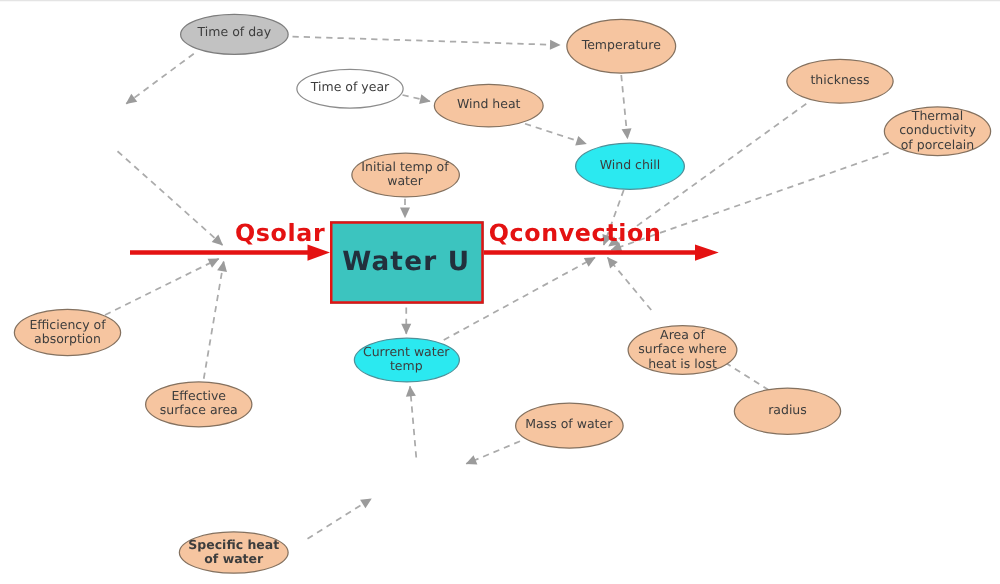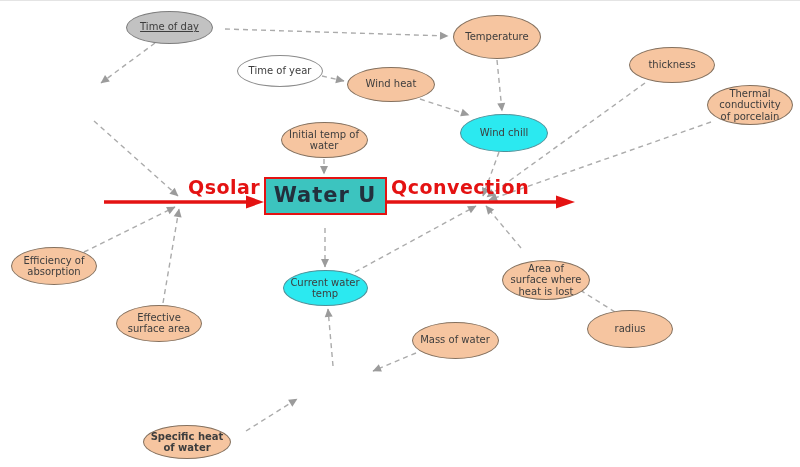--- a/index.html
+++ b/index.html
@@ -71,21 +71,21 @@
       <line x1="615" y1="312" x2="572" y2="285" class="dashed" marker-end="url(#arrow-gray)"></line>
       <line x1="104" y1="202" x2="248" y2="202" class="flow"></line>
       <polygon points="264,202 246,195.5 246,208.5" class="flow-head"></polygon>
       <line x1="387" y1="202" x2="558" y2="202" class="flow"></line>
       <polygon points="575,202 556,195.5 556,208.5" class="flow-head"></polygon>
     </svg>
 
   <div class="flow-label" style="left: 188px; top: 176px;">Qsolar</div>
   <div class="flow-label" style="left: 391px; top: 176px;">Qconvection</div>
 
-  <div class="node fill-gray" style="left: 126px; top: 10.5px; width: 87px; height: 33px; text-decoration: underline;">
+  <div class="node fill-gray" style="left: 144px; top: 10.5px; width: 87px; height: 33px;">
     <span class="nlabel">Time of day</span>
   </div>
   <div class="node fill-white" style="left: 237px; top: 55px; width: 86px; height: 32px;">
     <span class="nlabel">Time of year</span>
   </div>
   <div class="node fill-peach" style="left: 347px; top: 66.5px; width: 88px; height: 35px;">
     <span class="nlabel">Wind heat</span>
   </div>
   <div class="node fill-peach" style="left: 453px; top: 15px; width: 88px; height: 44px;">
     <span class="nlabel">Temperature</span>
@@ -95,21 +95,21 @@
   </div>
   <div class="node fill-peach" style="left: 707px; top: 85px; width: 86px; height: 40px;">
     <span class="nlabel">Thermal conductivity of porcelain</span>
   </div>
   <div class="node fill-peach" style="left: 280.5px; top: 122px; width: 87px; height: 36px; justify-content: center;">
     <span class="nlabel">Initial temp of water</span>
   </div>
   <div class="node fill-cyan" style="left: 460px; top: 114px; width: 88px; height: 38px;">
     <span class="nlabel">Wind chill</span>
   </div>
-  <div class="node fill-box" style="left: 263.5px; top: 177px; width: 123px; height: 38px;">
+  <div class="node fill-box" style="left: 263.5px; top: 177px; width: 123px; height: 66px;">
     <span class="nlabel">Water U</span>
   </div>
   <div class="node fill-peach" style="left: 11px; top: 247px; width: 86px; height: 38px; text-align: center;">
     <span class="nlabel">Efficiency of absorption</span>
   </div>
   <div class="node fill-peach" style="left: 116px; top: 304.5px; width: 86px; height: 37px;">
     <span class="nlabel">Effective surface area</span>
   </div>
   <div class="node fill-cyan" style="left: 282.5px; top: 270px; width: 85px; height: 36px;">
     <span class="nlabel">Current water temp</span>

